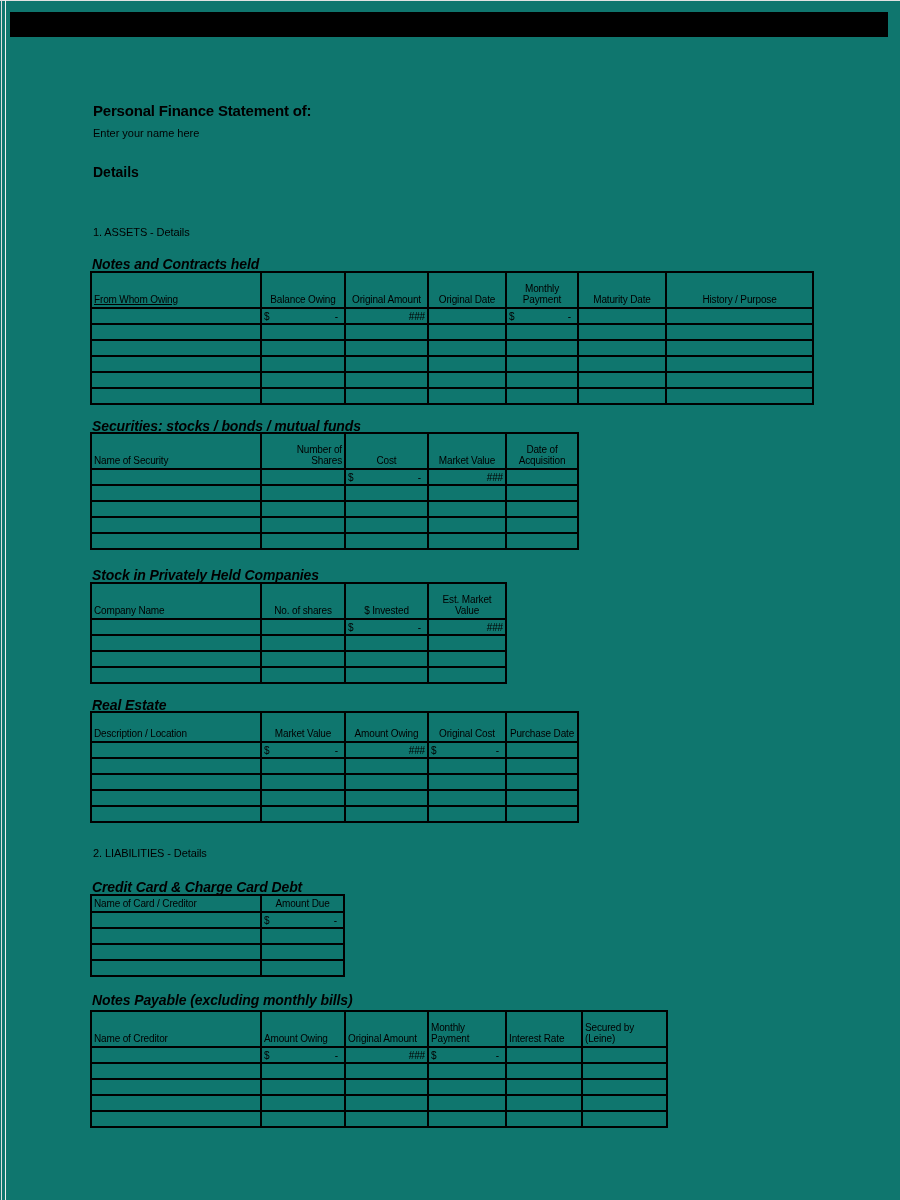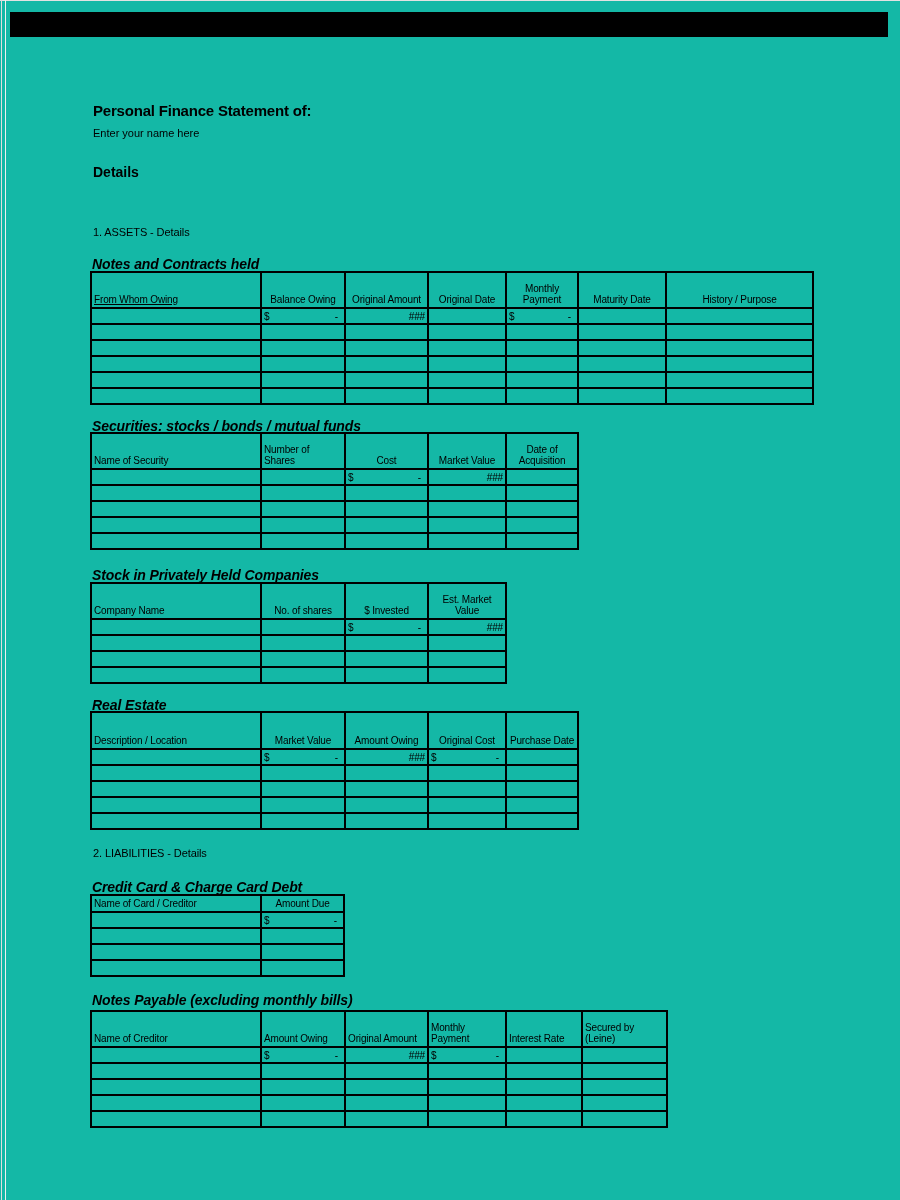--- a/index.html
+++ b/index.html
@@ -1,17 +1,17 @@
 <!DOCTYPE html>
 <html><head>
 <meta charset="utf-8">
 <style>
   html,body{margin:0;padding:0;background:#fff;}
   .page{
-    position:relative;width:900px;height:1200px;background:#14b8a6;overflow:hidden;
+    position:relative;width:900px;height:1200px;background:#0f766e;overflow:hidden;
     font-family:"Liberation Sans",sans-serif;color:#000;
   }
   .hairline-top{position:absolute;left:0;top:0;width:900px;height:1px;background:#e2e2e2;}
   .hairline-left{position:absolute;left:1px;top:0;width:1px;height:1200px;background:#dedede;}
   .hairline-left2{position:absolute;left:5px;top:0;width:1px;height:1200px;background:#efefef;}
   .black-bar{position:absolute;left:10px;top:12px;width:878px;height:25px;background:#000;}
   .title{position:absolute;left:93px;top:102px;font-size:15px;font-weight:bold;letter-spacing:-0.2px;}
   .subtitle{position:absolute;left:93px;top:127px;font-size:11px;}
   .h-details{position:absolute;left:93px;top:164px;font-size:14px;font-weight:bold;}
   .h-section{position:absolute;left:93px;font-size:11px;font-weight:normal;letter-spacing:-0.1px;}
@@ -143,21 +143,21 @@
       <colgroup>
         <col style="width: 170px;">
         <col style="width: 84px;">
         <col style="width: 83px;">
         <col style="width: 78px;">
         <col style="width: 72px;">
       </colgroup>
       <thead>
         <tr style="height: 36px;">
           <th style="text-align: left;">Name of Security</th>
-          <th style="text-align: left;">Number of
+          <th style="text-align: right;">Number of
 Shares</th>
           <th style="text-align: center;">Cost</th>
           <th style="text-align: center;">Market Value</th>
           <th style="text-align: center;">Date of
 Acquisition</th>
         </tr>
       </thead>
       <tbody>
         <tr>
           <td></td>
@@ -255,21 +255,21 @@
   <div class="caption" style="top:697px">Real Estate</div>
   <table class="grid" style="top:711px">
       <colgroup>
         <col style="width: 170px;">
         <col style="width: 84px;">
         <col style="width: 83px;">
         <col style="width: 78px;">
         <col style="width: 72px;">
       </colgroup>
       <thead>
-        <tr style="height: 37px;">
+        <tr style="height: 30px;">
           <th style="text-align: left;">Description / Location</th>
           <th style="text-align: center;">Market Value</th>
           <th style="text-align: center;">Amount Owing</th>
           <th style="text-align: center;">Original Cost</th>
           <th style="text-align: center;">Purchase Date</th>
         </tr>
       </thead>
       <tbody>
         <tr>
           <td></td>

